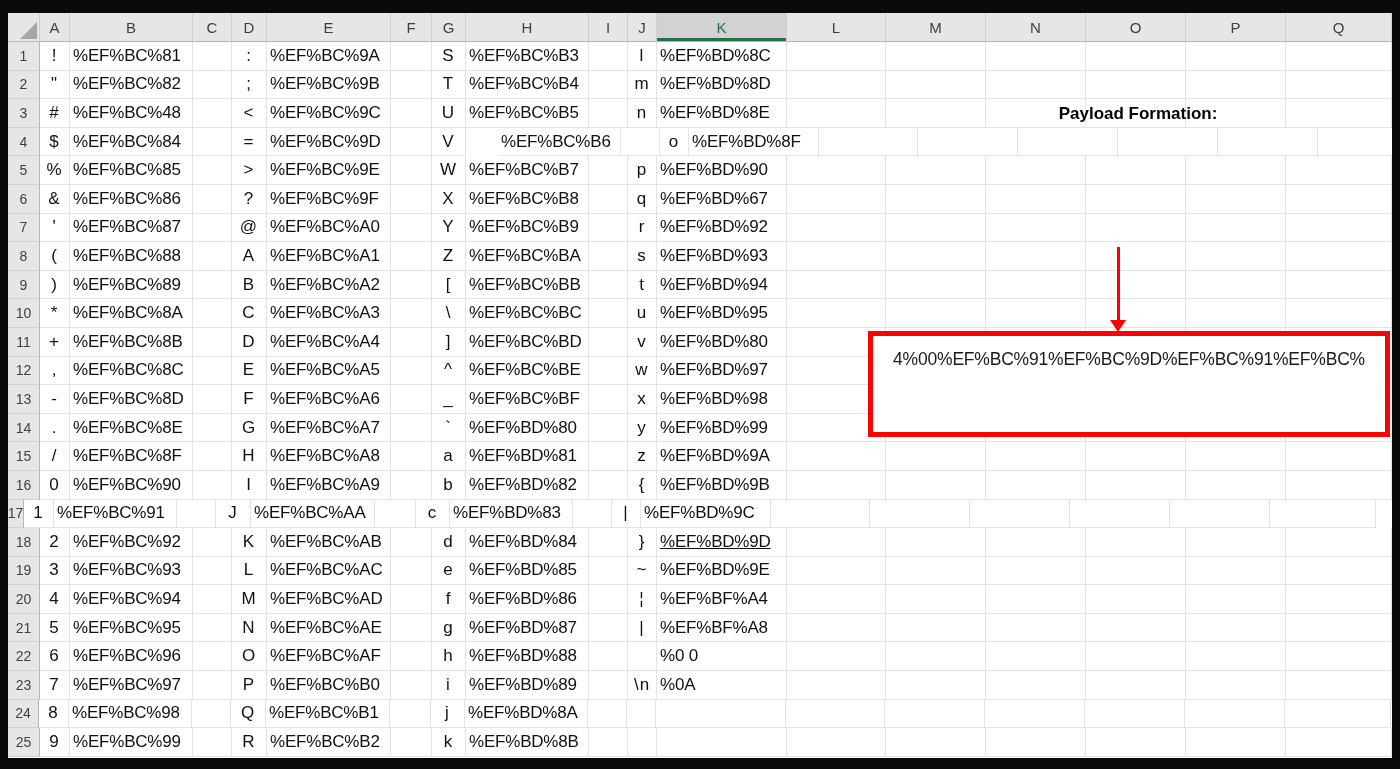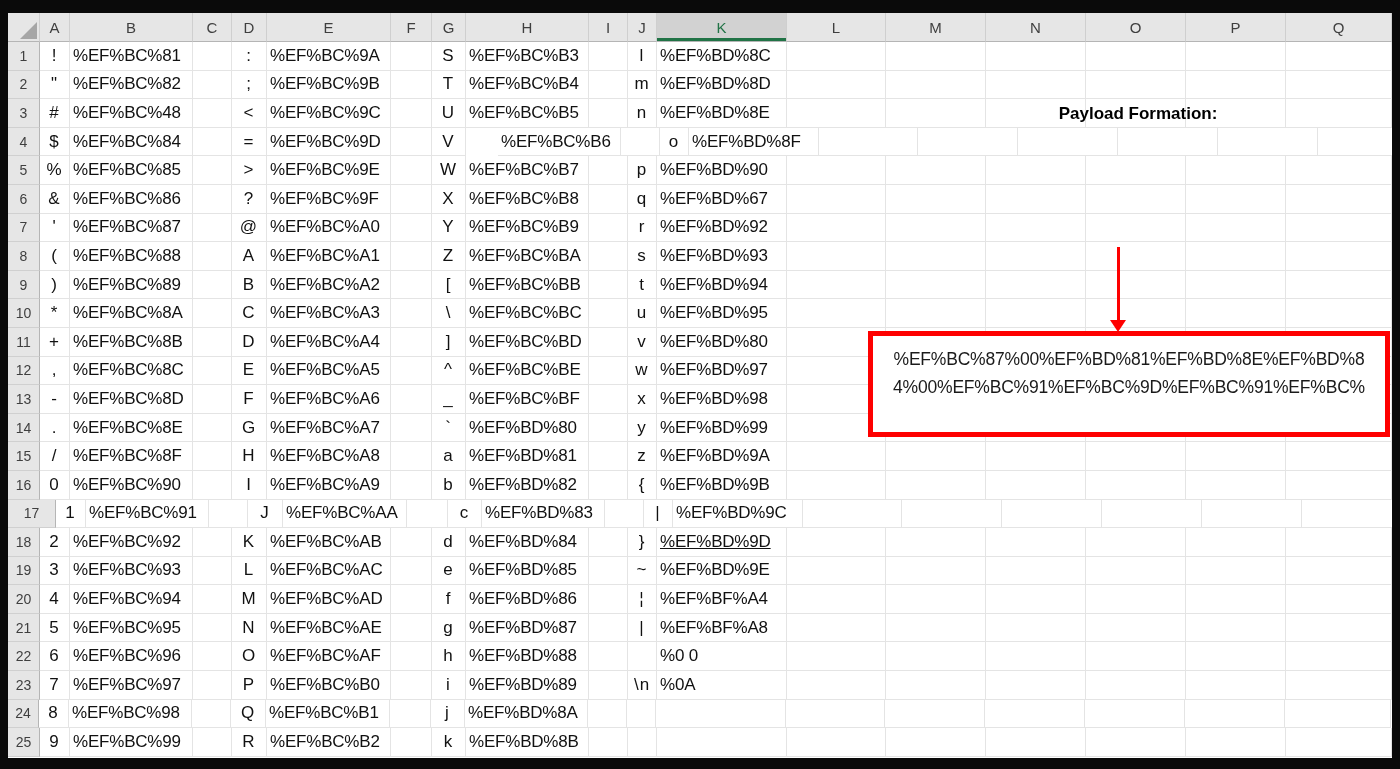--- a/index.html
+++ b/index.html
@@ -381,21 +381,21 @@
           <div class="c glyph" style="width: 29px;">{</div>
           <div class="c code" style="width: 130px;">%EF%BD%9B</div>
           <div class="c code" style="width: 99px;"></div>
           <div class="c code" style="width: 100px;"></div>
           <div class="c code" style="width: 100px;"></div>
           <div class="c code" style="width: 100px;"></div>
           <div class="c code" style="width: 100px;"></div>
           <div class="c code" style="width: 106px;"></div>
         </div>
         <div class="r">
-          <div class="c rowhdr" style="width: 48px;">17</div>
+          <div class="c rowhdr" style="width: 16px;">17</div>
           <div class="c glyph" style="width: 30px;">1</div>
           <div class="c code" style="width: 123px;">%EF%BC%91</div>
           <div class="c code" style="width: 39px;"></div>
           <div class="c glyph" style="width: 35px;">J</div>
           <div class="c code" style="width: 124px;">%EF%BC%AA</div>
           <div class="c code" style="width: 41px;"></div>
           <div class="c glyph" style="width: 34px;">c</div>
           <div class="c code" style="width: 123px;">%EF%BD%83</div>
           <div class="c code" style="width: 39px;"></div>
           <div class="c glyph" style="width: 29px;">|</div>
@@ -568,17 +568,16 @@
           <div class="c code" style="width: 106px;"></div>
         </div>
       </div>
   </div>
 
   <div id="overlay">
     <div class="p-title">Payload Formation:</div>
     <div class="arrow-line"></div>
     <div class="arrow-head"></div>
     <div class="box2">
-      <div class="pl">%EF%BC%87%00%EF%BD%81%EF%BD%8E%EF%BD%8</div>
       <div class="pl">4%00%EF%BC%91%EF%BC%9D%EF%BC%91%EF%BC%</div>
     </div>
   </div>
 </div>
 
 </body></html>

